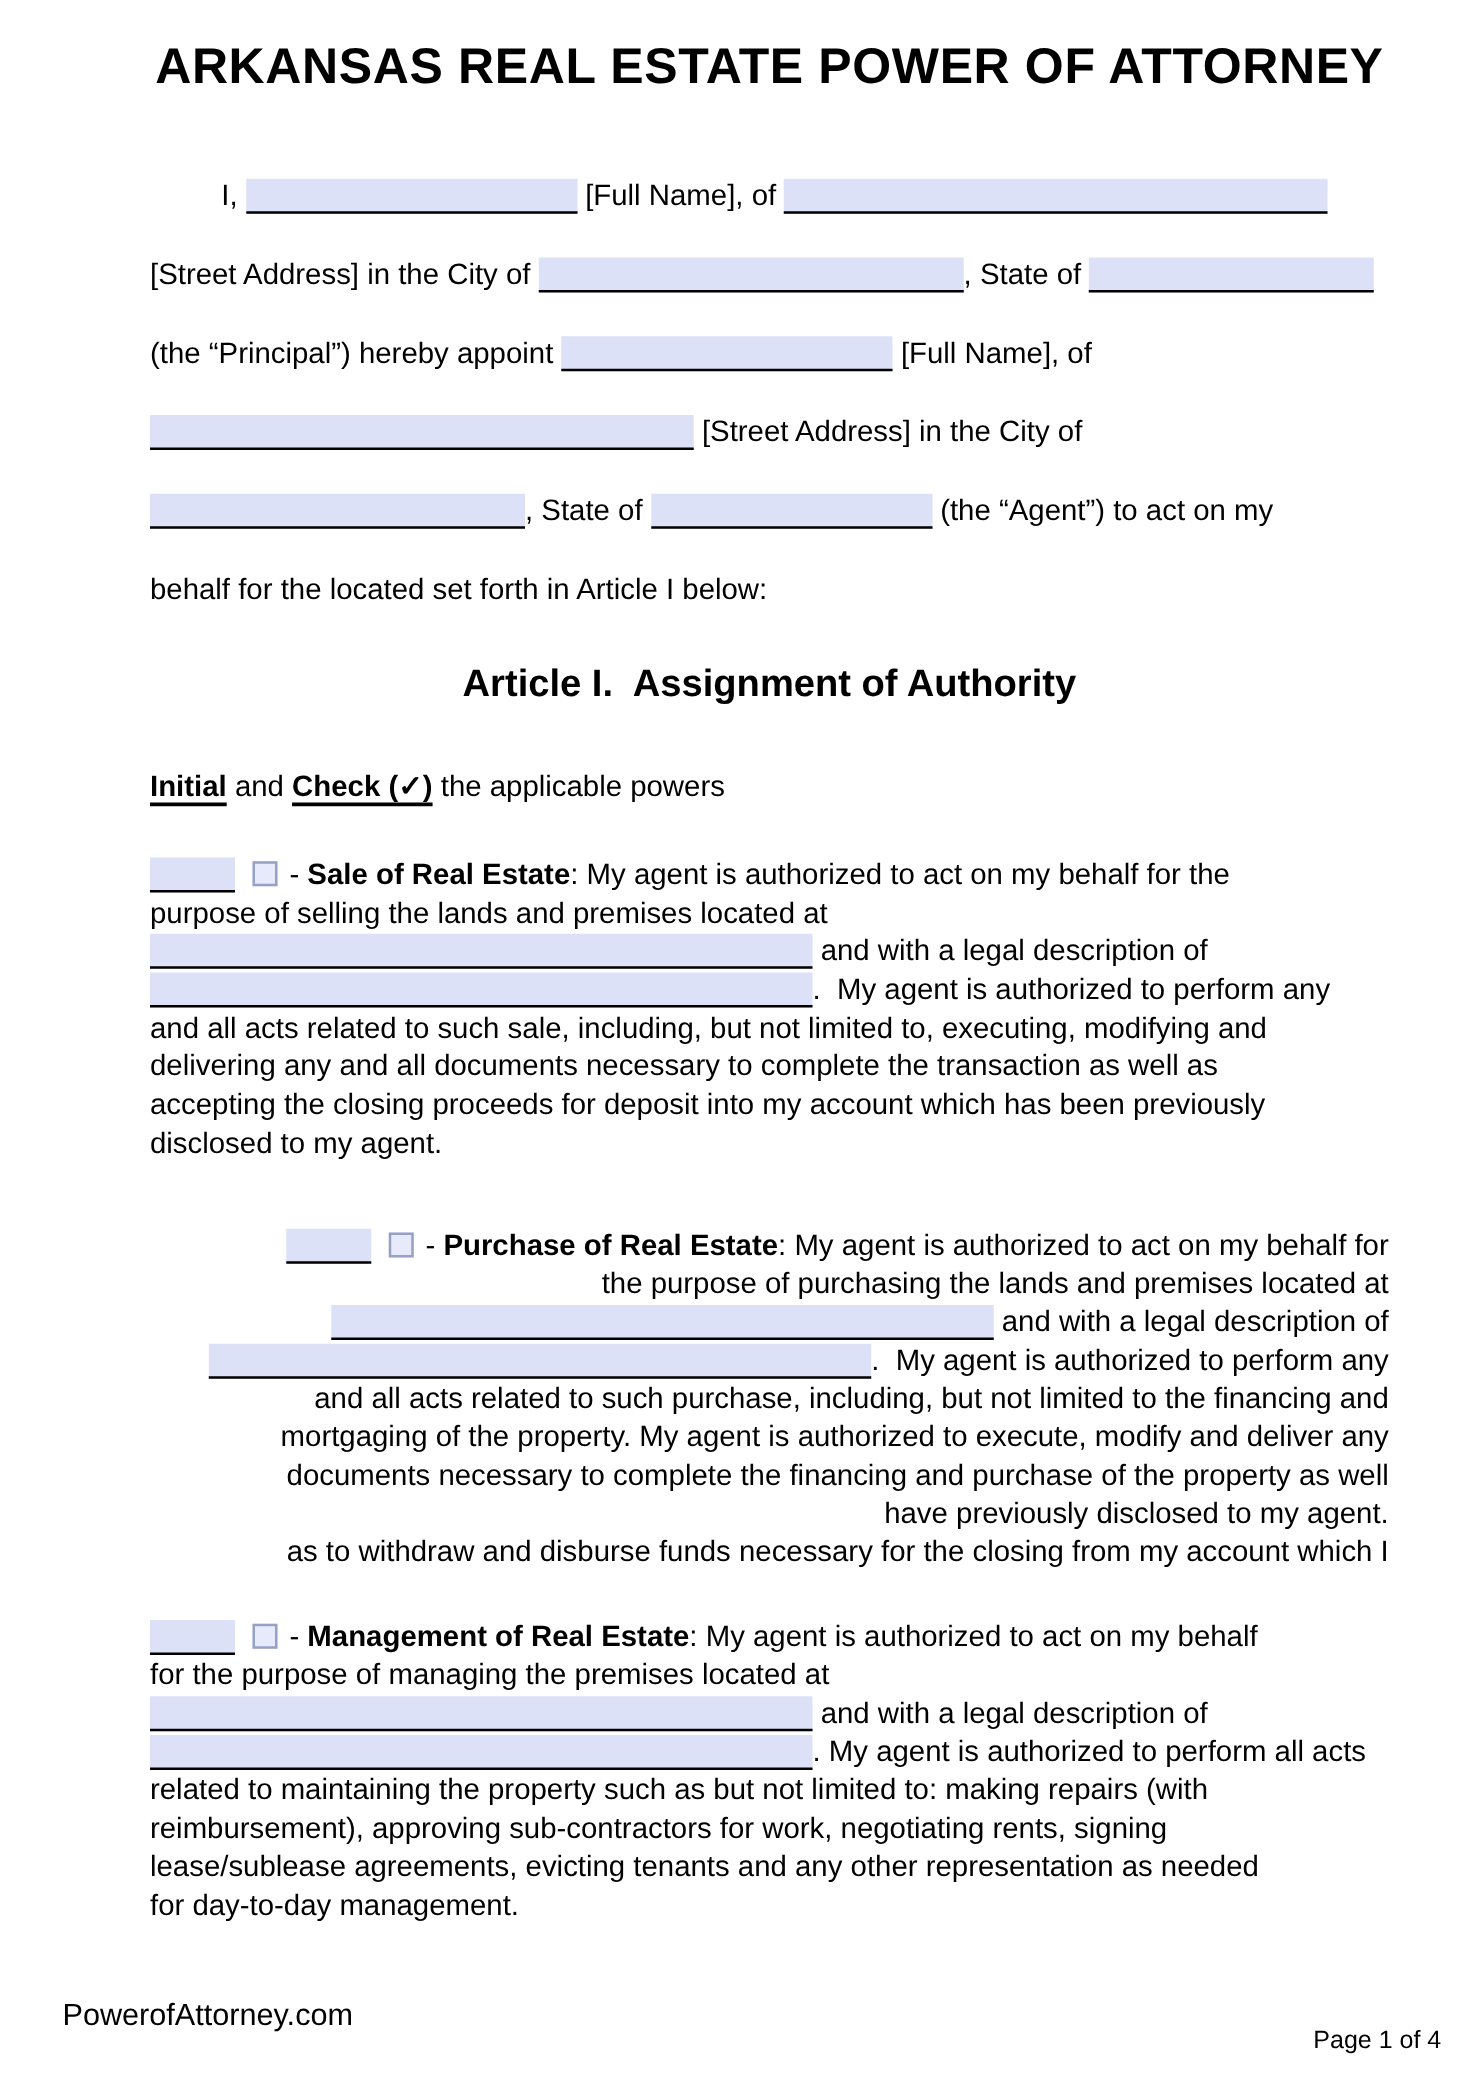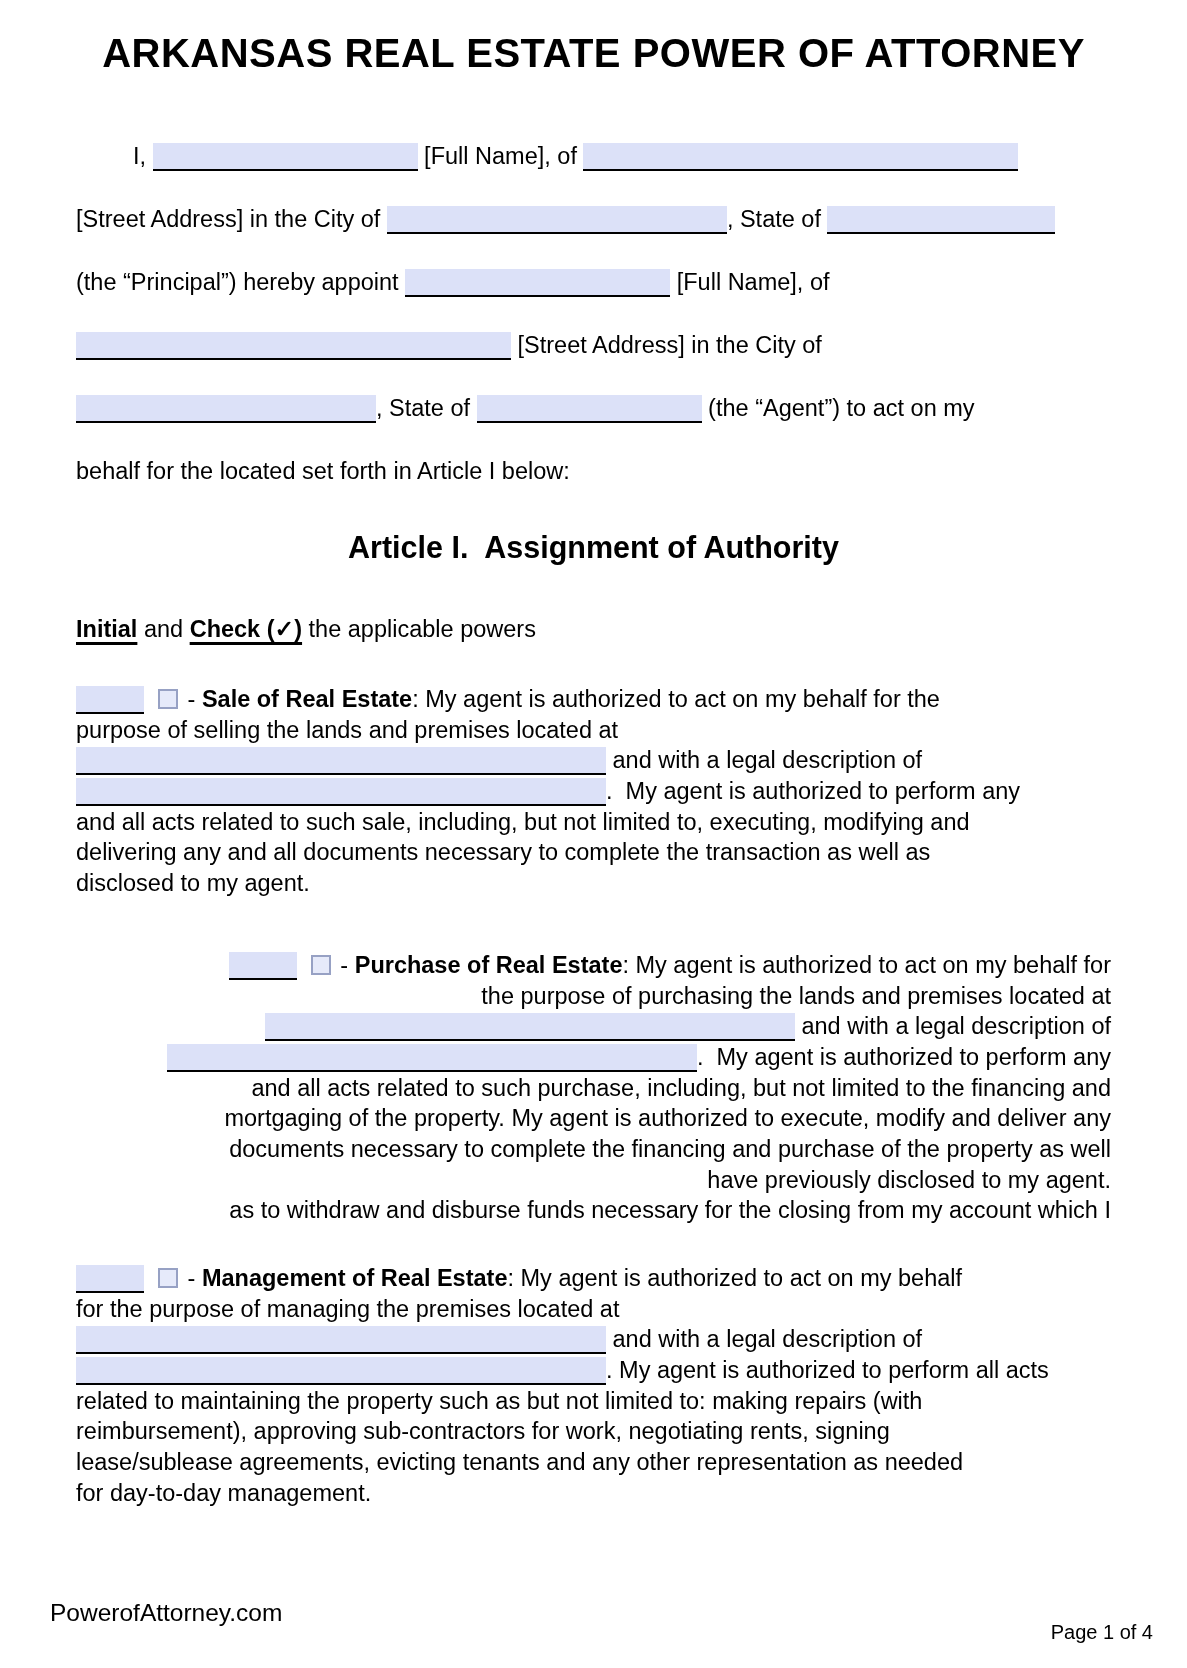--- a/index.html
+++ b/index.html
@@ -5,21 +5,21 @@
   html,body { margin:0; padding:0; background:#ffffff; }
   .page {
     position:relative;
     width:1187px; height:1668px;
     background:#ffffff;
     font-family:"Liberation Sans", sans-serif;
     color:#000;
     font-size:23.5px;
     overflow:hidden;
   }
-  .content { padding:0 76px; }
+  .content { padding:0 76px;margin-left:44px; }
   h1.title {
     margin:0; padding-top:30px;
     text-align:center;
     font-size:40px; line-height:46px;
     font-weight:bold;
     letter-spacing:0.5px;
     white-space:nowrap;
   }
   .opening { margin-top:49px; }
   .opening .ln { height:63px; line-height:63px; white-space:nowrap; }
@@ -84,20 +84,21 @@
         <div class="ln"><strong class="bu">Initial</strong><span> and </span><strong class="bu">Check (✓)</strong><span> the applicable powers</span></div>
       </div>
 
     <div class="para p1">
         <div class="ln"><span class="f init-f"></span><span class="cb"></span><span> - </span><strong>Sale of Real Estate</strong><span>: My agent is authorized to act on my behalf for the</span></div>
         <div class="ln"><span>purpose of selling the lands and premises located at</span></div>
         <div class="ln"><span class="f" style="width: 530px;"></span><span> and with a legal description of</span></div>
         <div class="ln"><span class="f" style="width: 530px;"></span><span>.&nbsp; My agent is authorized to perform any</span></div>
         <div class="ln"><span>and all acts related to such sale, including, but not limited to, executing, modifying and</span></div>
         <div class="ln"><span>delivering any and all documents necessary to complete the transaction as well as</span></div>
+        <div class="ln"><span>accepting the closing proceeds for deposit into my account which has been previously</span></div>
         <div class="ln"><span>disclosed to my agent.</span></div>
       </div>
     <div class="para p2">
         <div class="ln"><span class="f init-f"></span><span class="cb"></span><span> - </span><strong>Purchase of Real Estate</strong><span>: My agent is authorized to act on my behalf for</span></div>
         <div class="ln"><span>the purpose of purchasing the lands and premises located at</span></div>
         <div class="ln"><span class="f" style="width: 530px;"></span><span> and with a legal description of</span></div>
         <div class="ln"><span class="f" style="width: 530px;"></span><span>.&nbsp; My agent is authorized to perform any</span></div>
         <div class="ln"><span>and all acts related to such purchase, including, but not limited to the financing and</span></div>
         <div class="ln"><span>mortgaging of the property. My agent is authorized to execute, modify and deliver any</span></div>
         <div class="ln"><span>documents necessary to complete the financing and purchase of the property as well</span></div>

